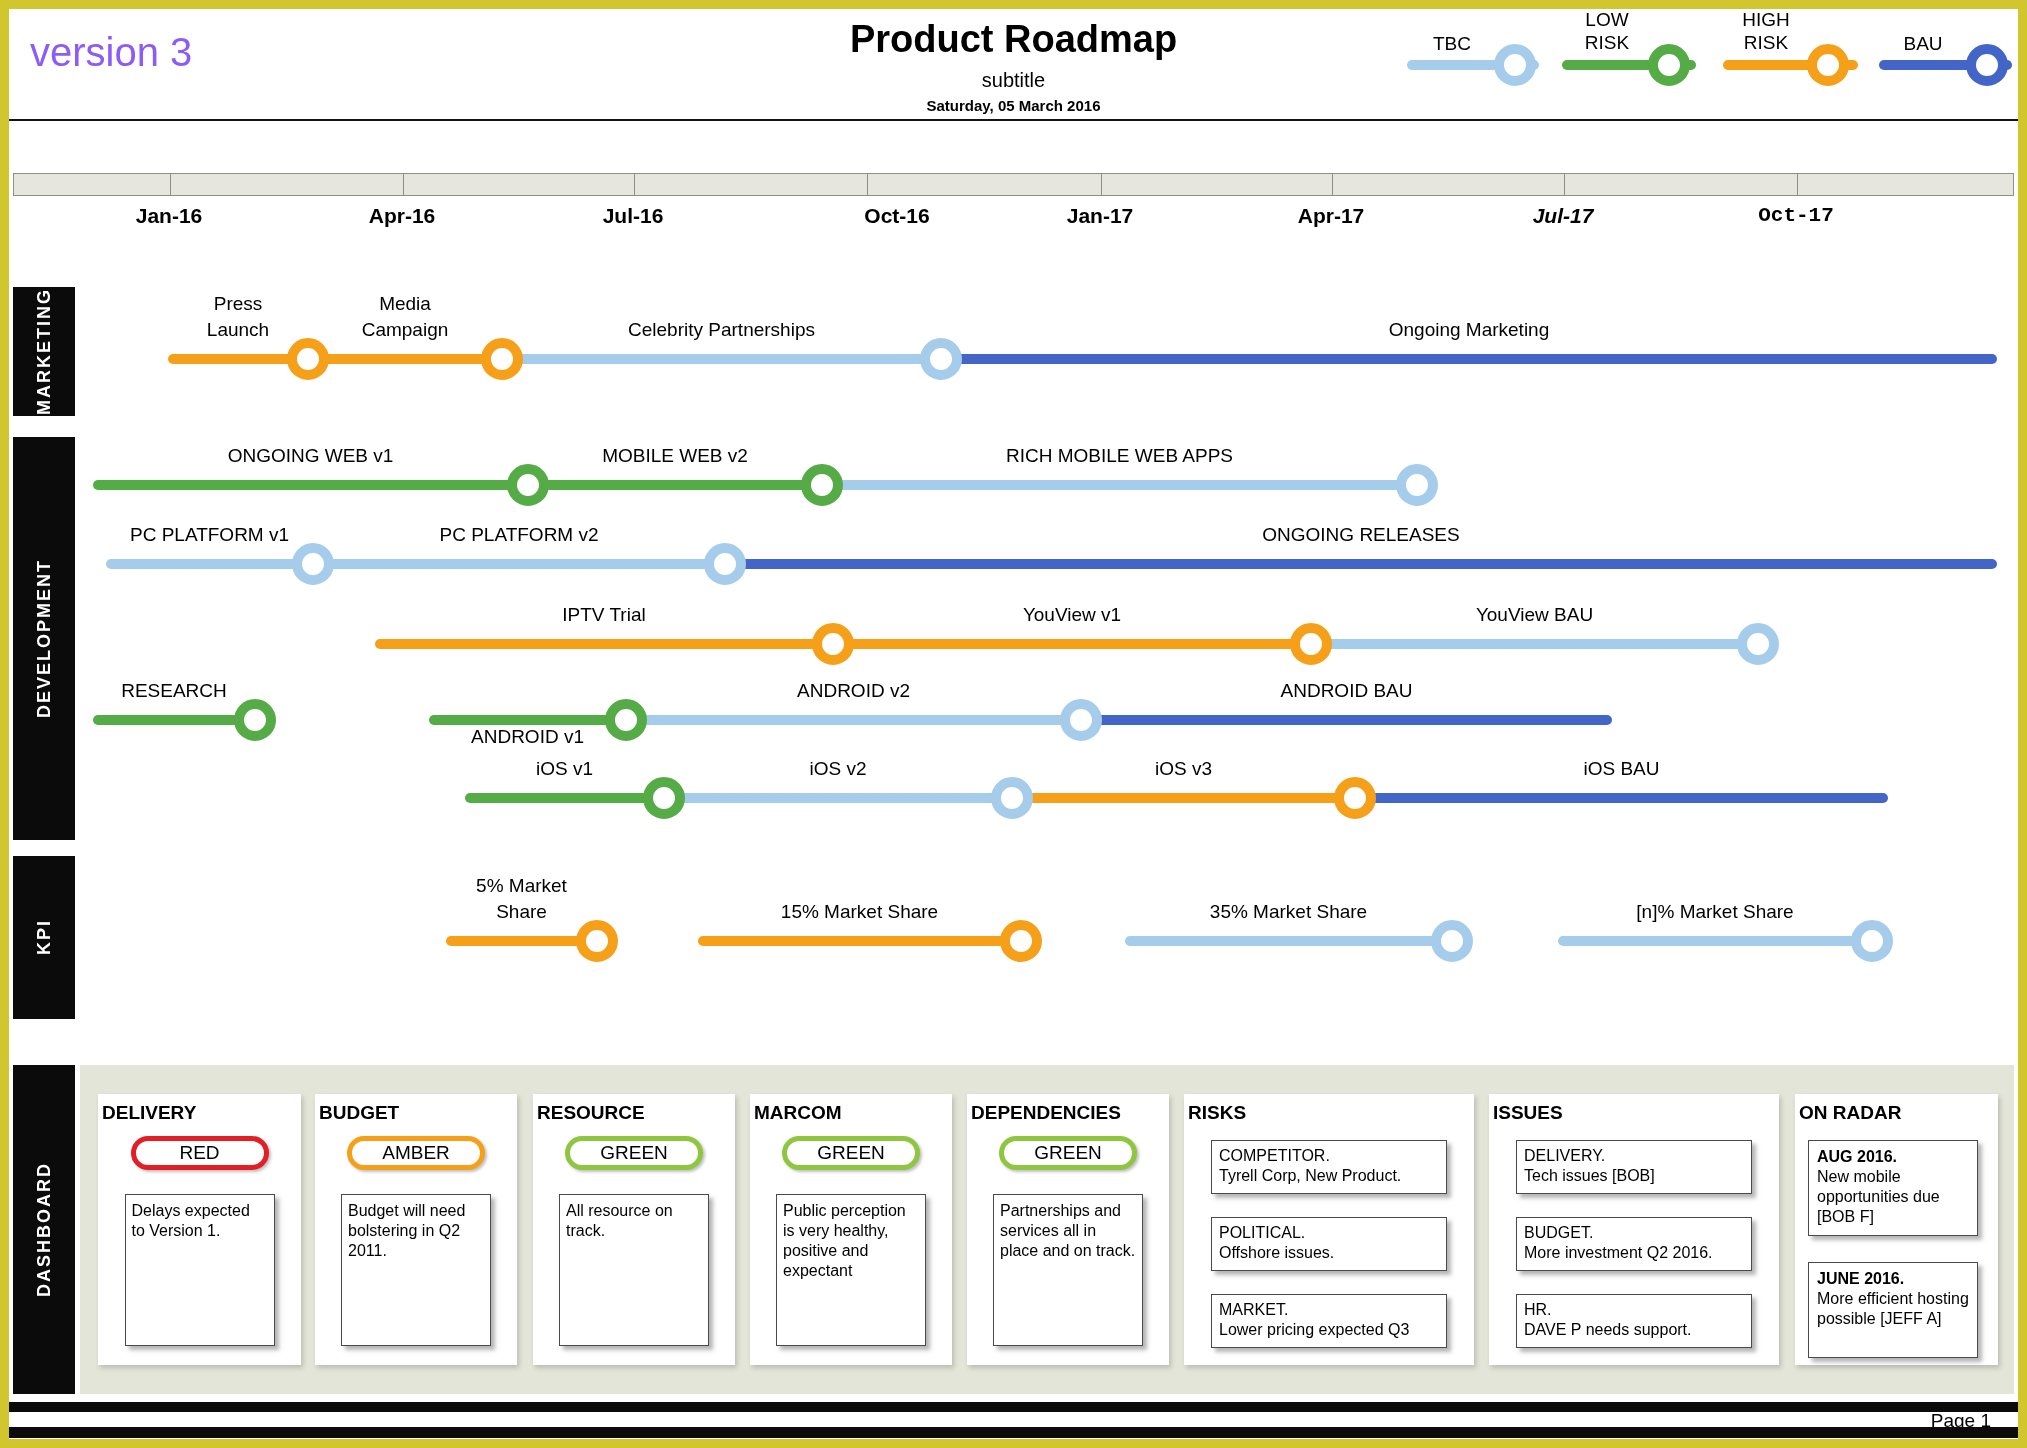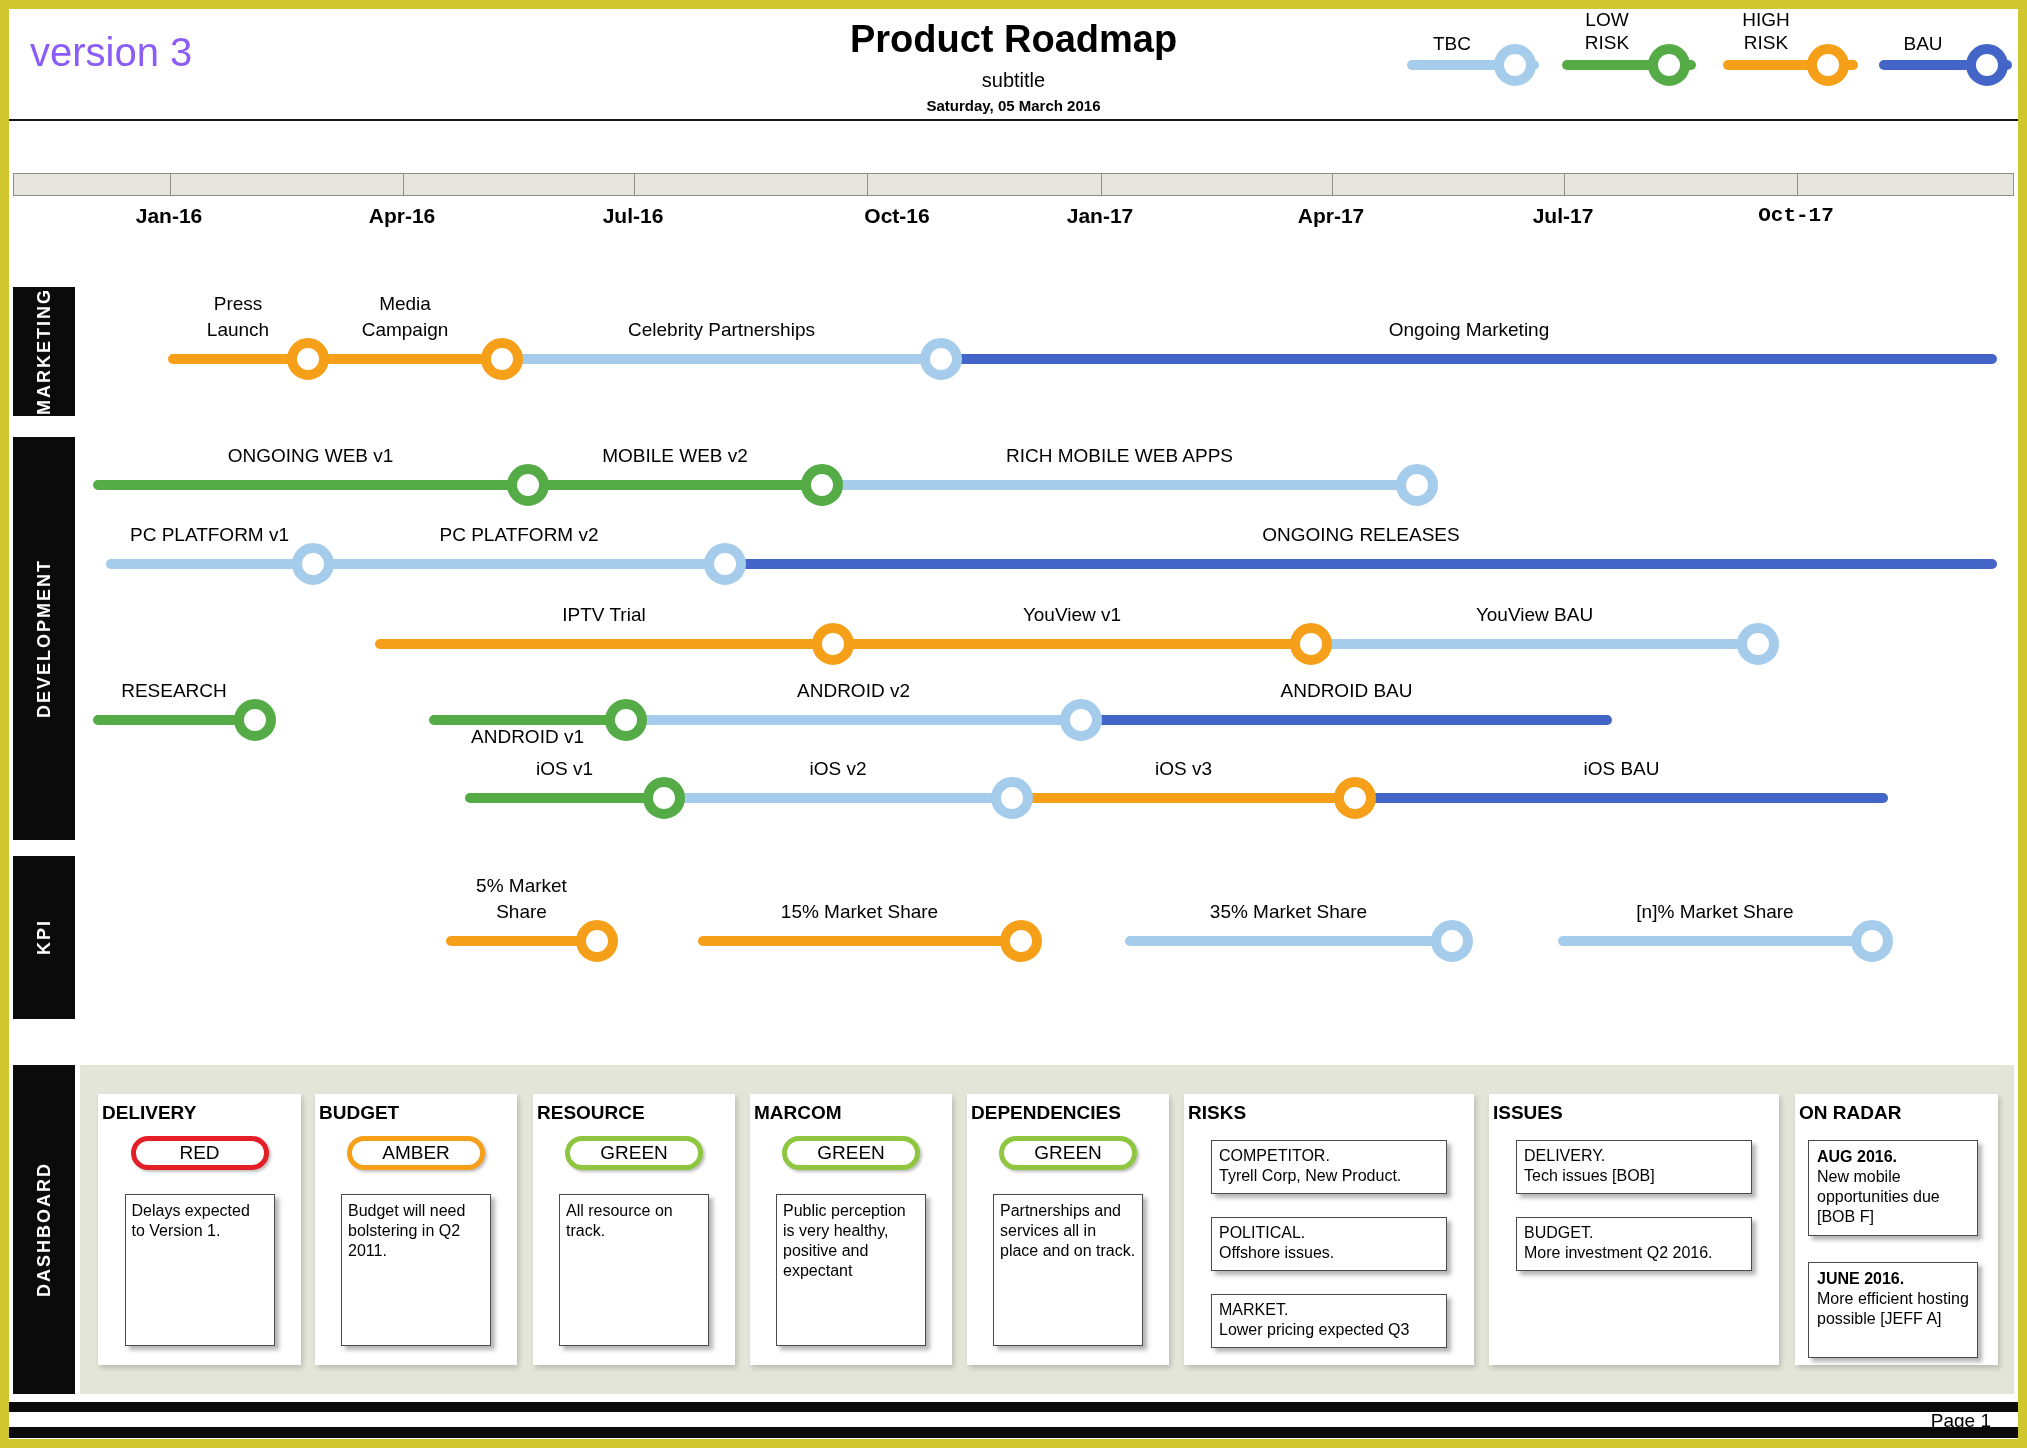--- a/index.html
+++ b/index.html
@@ -114,21 +114,21 @@
       <div class="ruler-tick" style="left: 1783px;"></div>
     </div>
 
   <div id="chart">
       <div class="axis-label" style="left: 109px;">Jan-16</div>
       <div class="axis-label" style="left: 342px;">Apr-16</div>
       <div class="axis-label" style="left: 573px;">Jul-16</div>
       <div class="axis-label" style="left: 837px;">Oct-16</div>
       <div class="axis-label" style="left: 1040px;">Jan-17</div>
       <div class="axis-label" style="left: 1271px;">Apr-17</div>
-      <div class="axis-label" style="left: 1503px;">Jul-17</div>
+      <div class="axis-label" style="left: 1503px; font-style: italic;">Jul-17</div>
       <div class="axis-label" style="left: 1736px; font-family: Liberation Mono, monospace;">Oct-17</div>
       <div class="lane" style="left: 13px; top: 287px; width: 62px; height: 129px;">
         <span>MARKETING</span>
       </div>
       <div class="lane" style="left: 13px; top: 437px; width: 62px; height: 403px;">
         <span>DEVELOPMENT</span>
       </div>
       <div class="lane" style="left: 13px; top: 856px; width: 62px; height: 163px;">
         <span>KPI</span>
       </div>
@@ -265,20 +265,22 @@
       </div>
     </div>
 
     <div class="dash-card" style="left:1409px;width:290px">
       <div class="dash-title">ISSUES</div>
       <div class="dash-items">
         <div class="dash-item">DELIVERY.
 Tech issues [BOB]</div>
         <div class="dash-item">BUDGET.
 More investment Q2 2016.</div>
+        <div class="dash-item">HR.
+DAVE P needs support.</div>
       </div>
     </div>
 
     <div class="dash-card" style="left:1715px;width:203px">
       <div class="dash-title">ON RADAR</div>
       <div class="radar-items">
         <div class="radar-item">
           <span class="radar-head">AUG 2016.</span>
           <span class="radar-body">New mobile opportunities due [BOB F]</span>
         </div>

